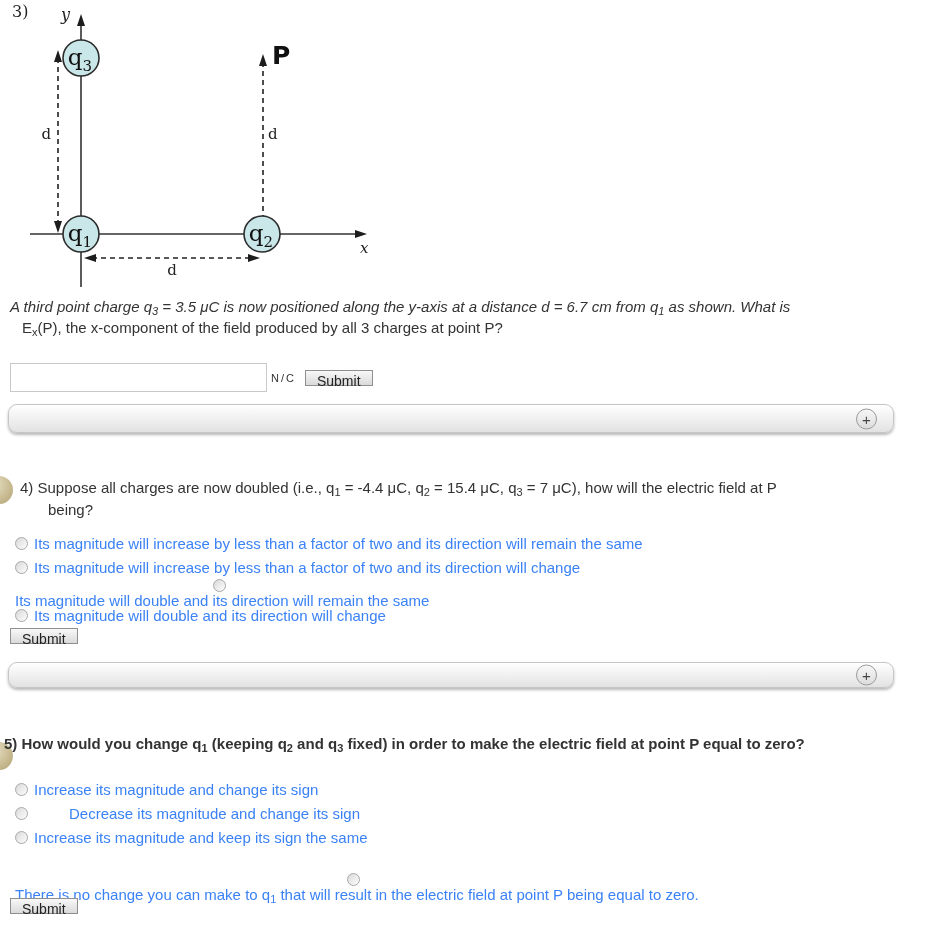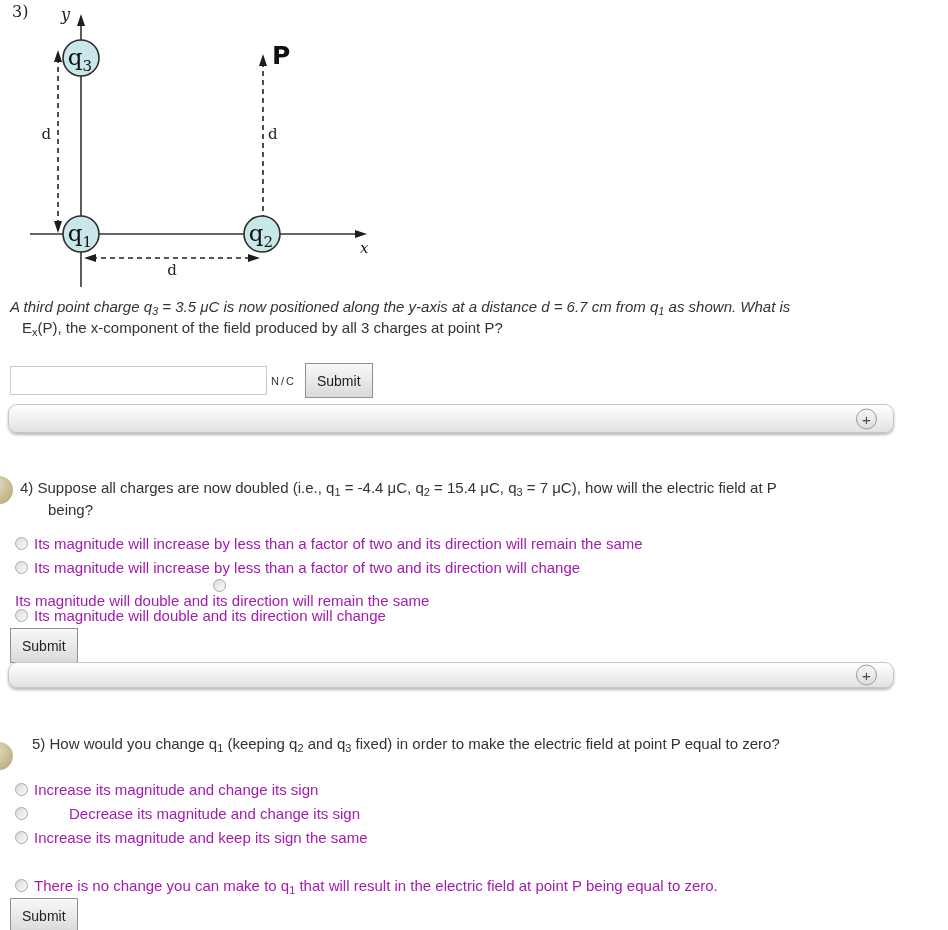--- a/index.html
+++ b/index.html
@@ -23,36 +23,36 @@
   .prompt-line { position:absolute; font-size:15px; line-height:21px; white-space:nowrap; color:#333333; }
   sub { font-size:11px; line-height:0; vertical-align:-3px; }
 
   
   .answer-row { position:absolute; left:10px; top:363px; display:flex; align-items:center; }
   .answer-input { width:257px; height:29px; border:1px solid #c9c9c9; background:#ffffff;
                   font-family:inherit; font-size:14px; padding:0 6px; color:#333; }
   .unit { font-size:11px; margin-left:4px; letter-spacing:2px; color:#333; }
   .submit-btn { margin-left:9px; font-family:inherit; font-size:14px; color:#222222;
                 background:linear-gradient(#f8f8f8,#dadada); border:1px solid #8f8f8f;
-                padding:2px 11px; height:35px; cursor:pointer; }
+                padding:2px 11px; height:16px; cursor:pointer; }
   .standalone { position:absolute; margin:0; }
 
   
   .accordion { position:absolute; left:8px; width:886px; border:1px solid #c6c6c6; border-radius:9px;
                background:linear-gradient(#ffffff,#e2e2e2); box-shadow:0 2px 3px rgba(0,0,0,0.28); }
   .expand-btn { position:absolute; right:16px; top:50%; transform:translateY(-50%);
                 width:21px; height:21px; border-radius:50%; border:1px solid #9a9a9a;
                 background:linear-gradient(#f7f7f7,#dcdcdc); color:#444444;
                 font-size:15px; line-height:19px; text-align:center; cursor:pointer; }
 
   
   .option-row { position:absolute; left:15px; height:24px; display:flex; align-items:center; }
   .radio { width:13px; height:13px; border-radius:50%; border:1px solid #a8a8a8;
            background:linear-gradient(135deg,#d9d9d9,#fdfdfd); margin-right:6px; flex:0 0 auto; }
-  .option-label { font-size:15px; white-space:nowrap; color:#a21caf; }
+  .option-label { font-size:15px; white-space:nowrap; color:#3b82f6; }
 
   
   .badge { position:absolute; left:-15px; width:28px; height:28px; border-radius:50%;
            background:radial-gradient(circle at 32% 30%, #e8e0c4, #b2a170); }
 </style>
 </head>
 <body>
 
 <div id="page">
 
@@ -126,34 +126,34 @@
     <span class="option-label">Its magnitude will double and its direction will change</span>
   </div>
 
   <button class="submit-btn standalone" style="left:10px; top:628px;">Submit</button>
 
   <div class="accordion" style="top:662px; height:26px;">
     <div class="expand-btn">+</div>
   </div>
 
   <div class="badge" style="top:742px;"></div>
-  <div class="prompt-line" style="left:32px; top:733px;">5) How would you change q<sub>1</sub> (keeping q<sub>2</sub> and q<sub>3</sub> fixed) in order to make the electric field at point P equal to zero?</div>
+  <div class="prompt-line" style="left:4px; top:733px;font-weight:bold;">5) How would you change q<sub>1</sub> (keeping q<sub>2</sub> and q<sub>3</sub> fixed) in order to make the electric field at point P equal to zero?</div>
 
   <div class="option-row" style="top:777px;">
     <span class="radio"></span>
     <span class="option-label">Increase its magnitude and change its sign</span>
   </div>
   <div class="option-row" style="top:801px;gap:35px;">
     <span class="radio"></span>
     <span class="option-label">Decrease its magnitude and change its sign</span>
   </div>
   <div class="option-row" style="top:825px;">
     <span class="radio"></span>
     <span class="option-label">Increase its magnitude and keep its sign the same</span>
   </div>
-  <div class="option-row" style="top:873px;">
+  <div class="option-row" style="top:873px;flex-direction:column;">
     <span class="radio"></span>
     <span class="option-label">There is no change you can make to q<sub>1</sub> that will result in the electric field at point P being equal to zero.</span>
   </div>
 
   <button class="submit-btn standalone" style="left:10px; top:898px;">Submit</button>
 
 </div>
 
 </body></html>

